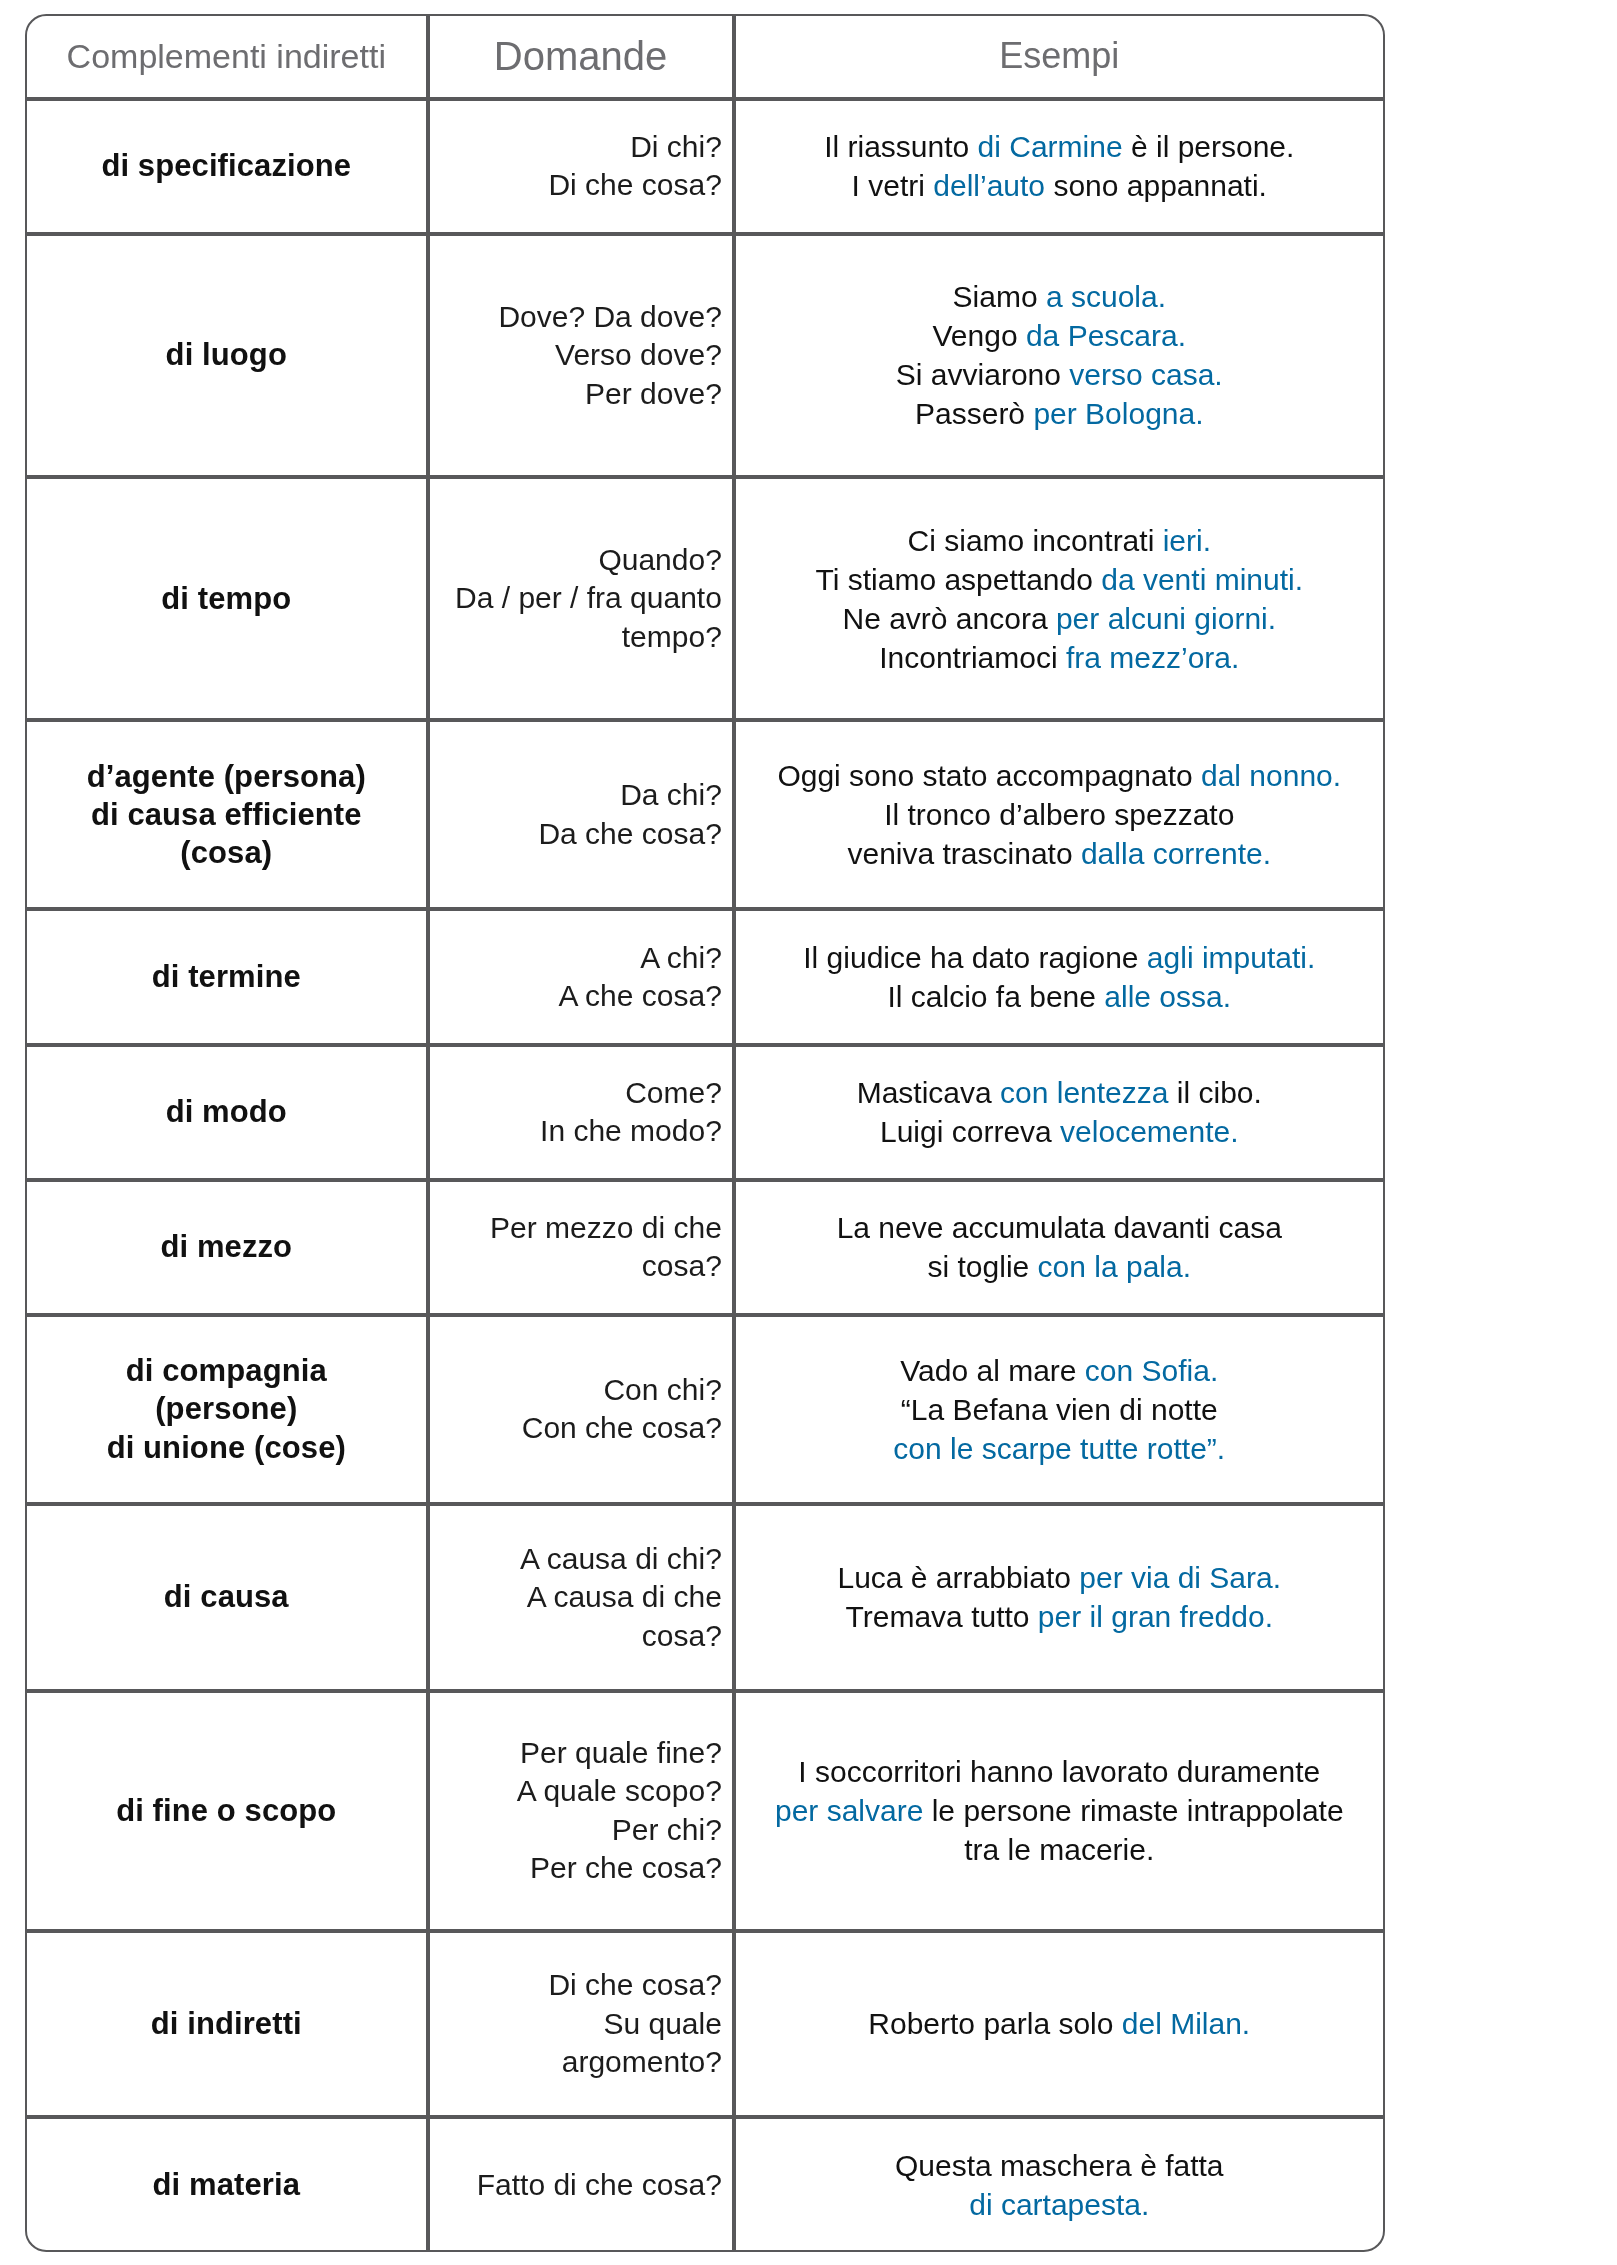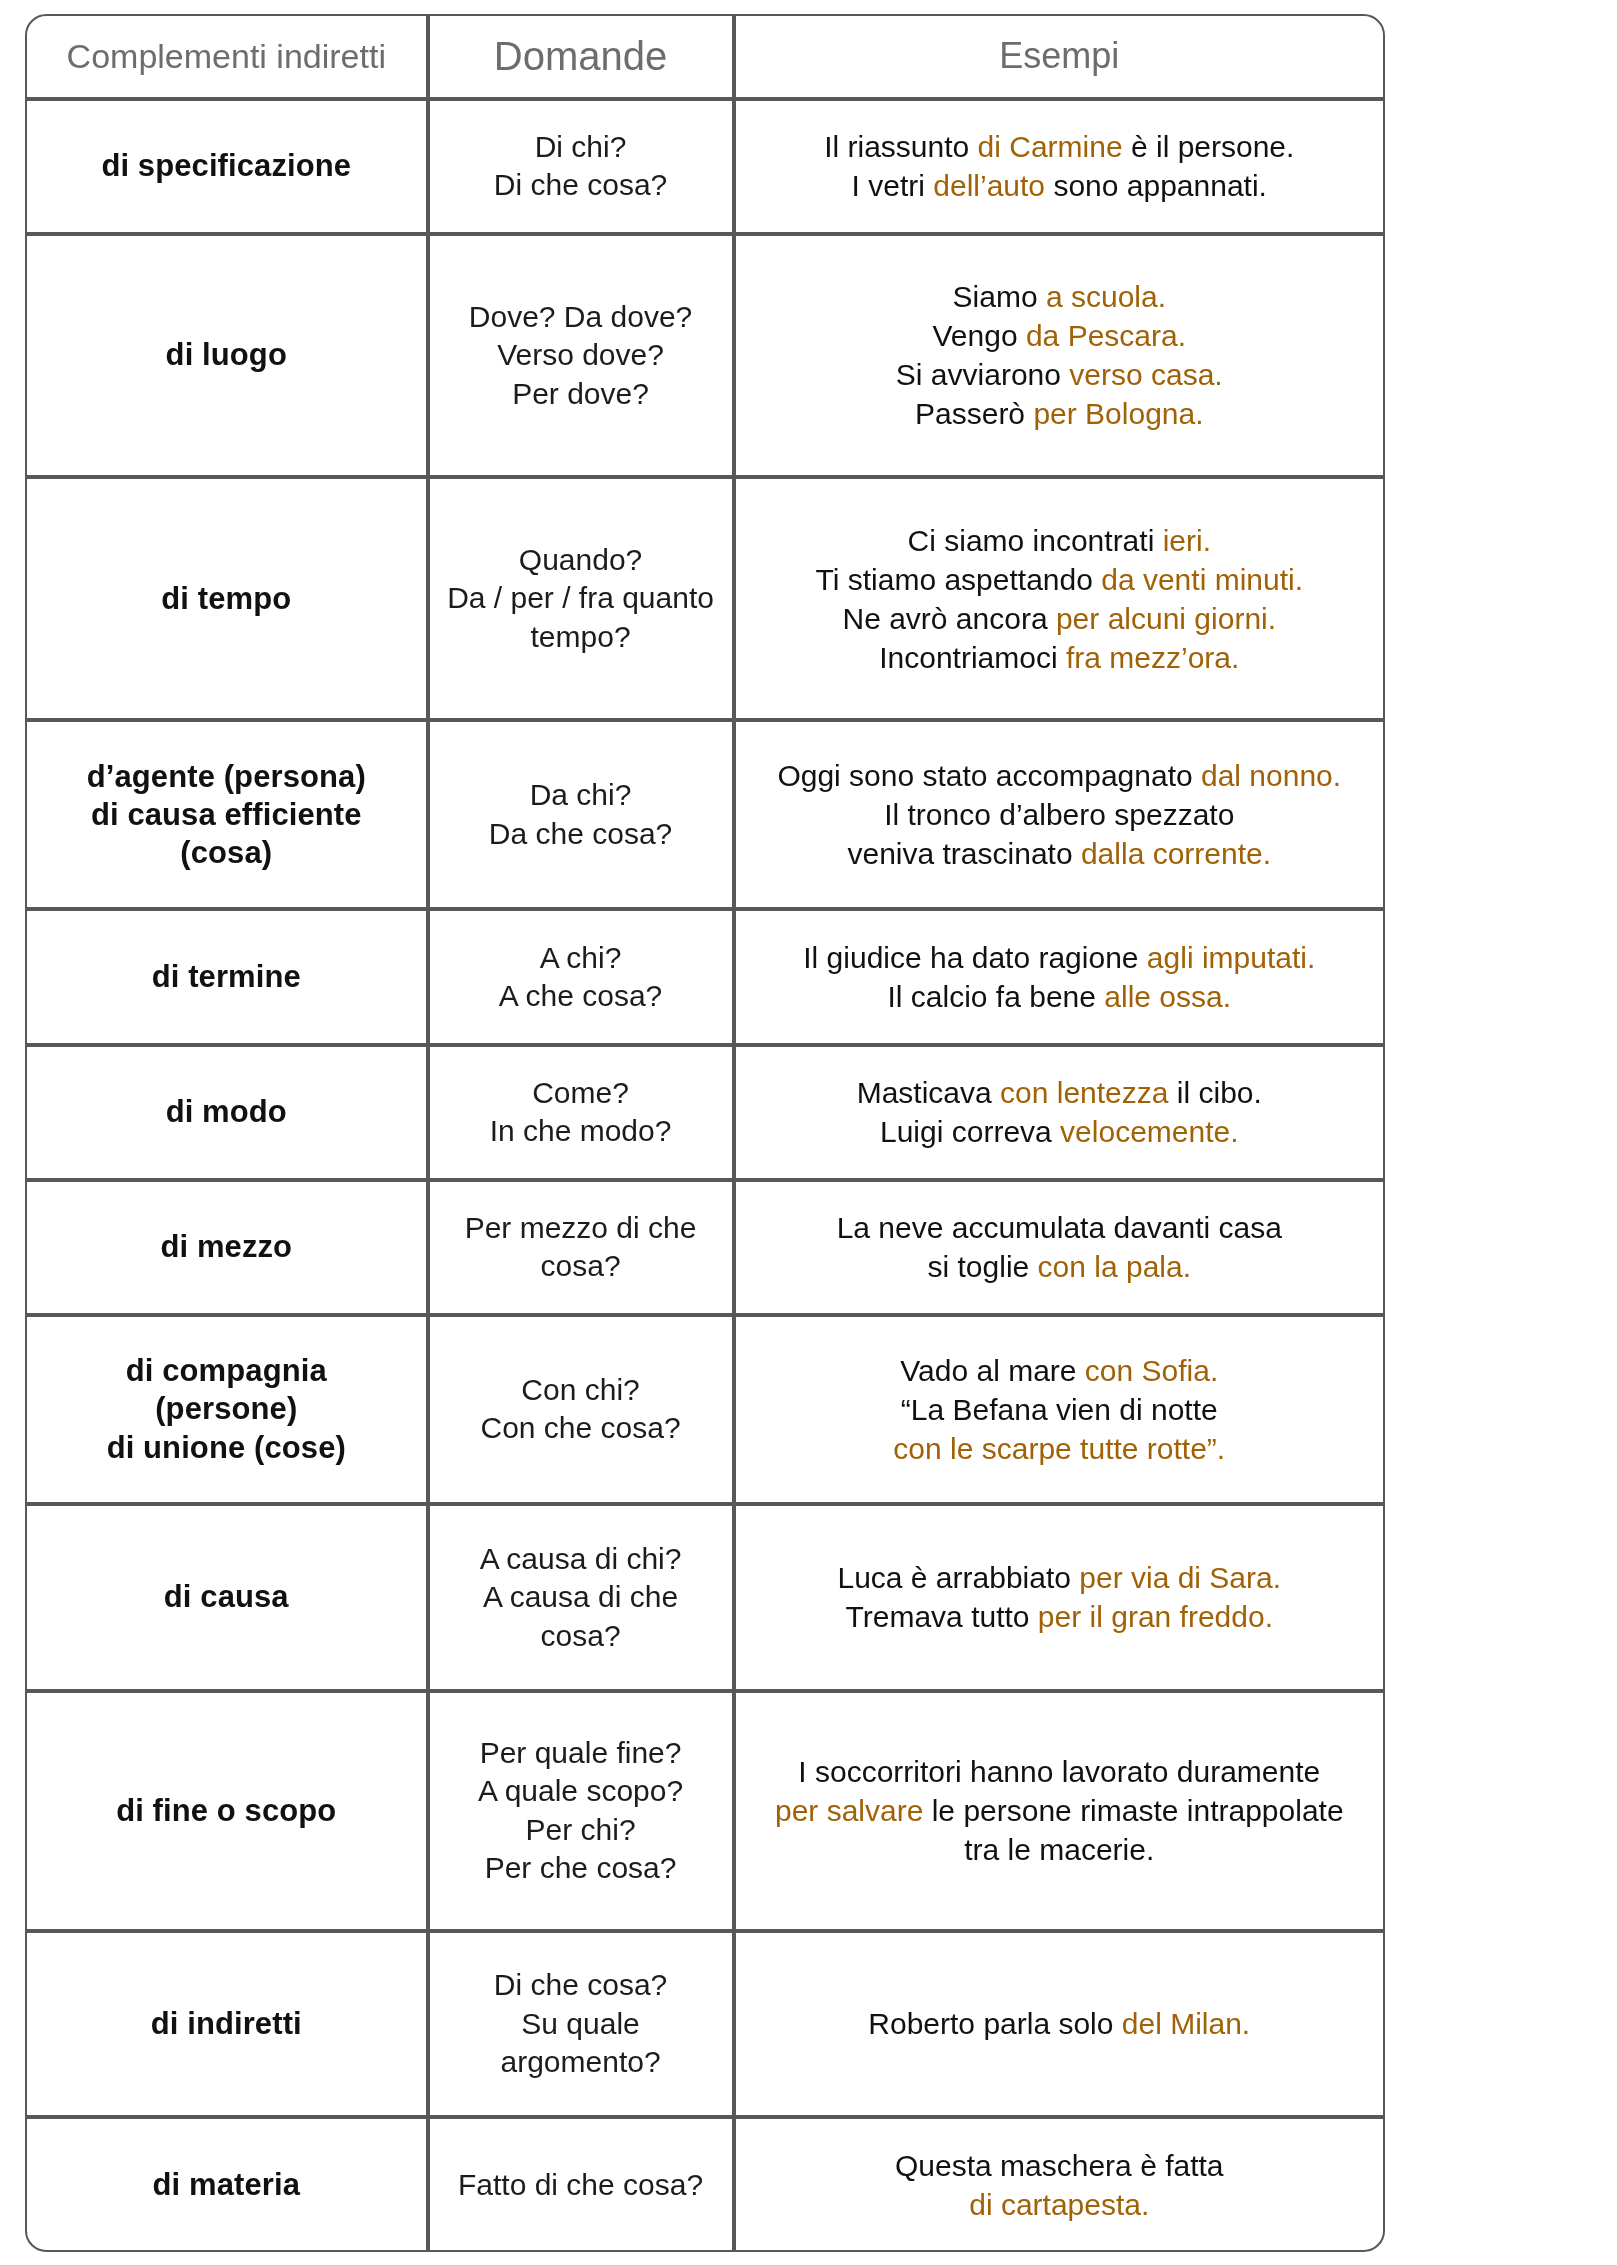--- a/index.html
+++ b/index.html
@@ -63,32 +63,33 @@
     font-weight: 700;
     color: #111111;
     line-height: 1.23;
     letter-spacing: 0.1px;
   }
   td.q-cell {
     font-size: 30px;
     font-weight: 400;
     color: #1c1c1c;
     line-height: 1.28;
+    text-align: right;
   }
   td.ex-cell {
     font-size: 30px;
     font-weight: 400;
     color: #111111;
     line-height: 1.30;
     padding-left: 15.5px;
     padding-right: 15.5px;
   }
 
   
-  .hl { color: #a16207; }
+  .hl { color: #0369a1; }
 
   
   tbody tr:last-child td:first-child { border-bottom-left-radius: 21.3px; }
   tbody tr:last-child td:last-child  { border-bottom-right-radius: 21.3px; }
 
   .line { display: block; }
 </style>
 </head>
 <body>
 

